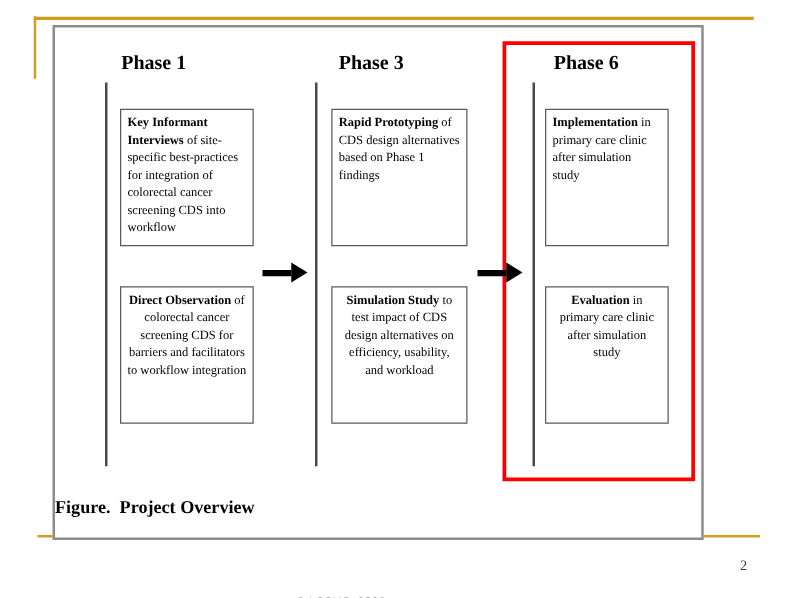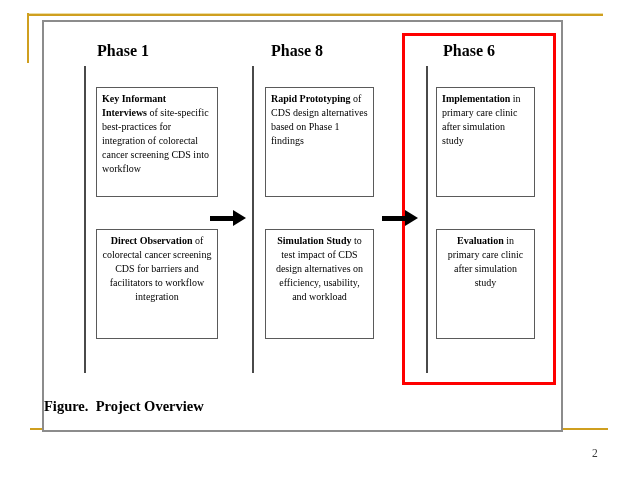--- a/index.html
+++ b/index.html
@@ -34,21 +34,21 @@
   .ph1{left:97px;}
   .ph2{left:271px;}
   .ph3{left:443px;}
 
   
   .pbox{border:1px solid #5a5a5a;background:#fff;padding:4px 5px;
     font-size:10px;line-height:14px;}
   .pbox b{font-weight:bold;}
   .row1{top:87px;height:110px;}
   .row2{top:229px;height:110px;text-align:center;}
-  .c1{left:96px;width:122px;}
+  .c1{left:96px;width:107px;}
   .c2{left:265px;width:109px;}
   .c3{left:436px;width:99px;}
 
   
   .arrow{display:flex;align-items:center;height:16px;}
   .arrow .shaft{width:23px;height:5px;background:#000;}
   .arrow .head{width:0;height:0;border-left:13px solid #000;
     border-top:8px solid transparent;border-bottom:8px solid transparent;}
   .arrow1{left:210px;top:210px;}
   .arrow2{left:382px;top:210px;}
@@ -69,21 +69,21 @@
 
 <div class="abs frame"></div>
 
 <div class="abs red-box"></div>
 
 <div class="abs vline p1"></div>
 <div class="abs vline p2"></div>
 <div class="abs vline p3"></div>
 
 <div class="abs phase-header ph1">Phase 1</div>
-<div class="abs phase-header ph2">Phase 8</div>
+<div class="abs phase-header ph2">Phase 3</div>
 <div class="abs phase-header ph3">Phase 6</div>
 
 <div class="abs pbox c1 row1"><b>Key Informant Interviews</b><span> of site-specific best-practices for integration of colorectal cancer screening CDS into workflow</span></div>
 <div class="abs pbox c1 row2"><b>Direct Observation</b><span> of colorectal cancer screening CDS for barriers and facilitators to workflow integration</span></div>
 
 <div class="abs pbox c2 row1"><b>Rapid Prototyping</b><span> of CDS design alternatives based on Phase 1 findings</span></div>
 <div class="abs pbox c2 row2"><b>Simulation Study</b><span> to test impact of CDS design alternatives on efficiency, usability, and workload</span></div>
 
 <div class="abs pbox c3 row1"><b>Implementation</b><span> in primary care clinic after simulation study</span></div>
 <div class="abs pbox c3 row2"><b>Evaluation</b><span> in primary care clinic after simulation study</span></div>

